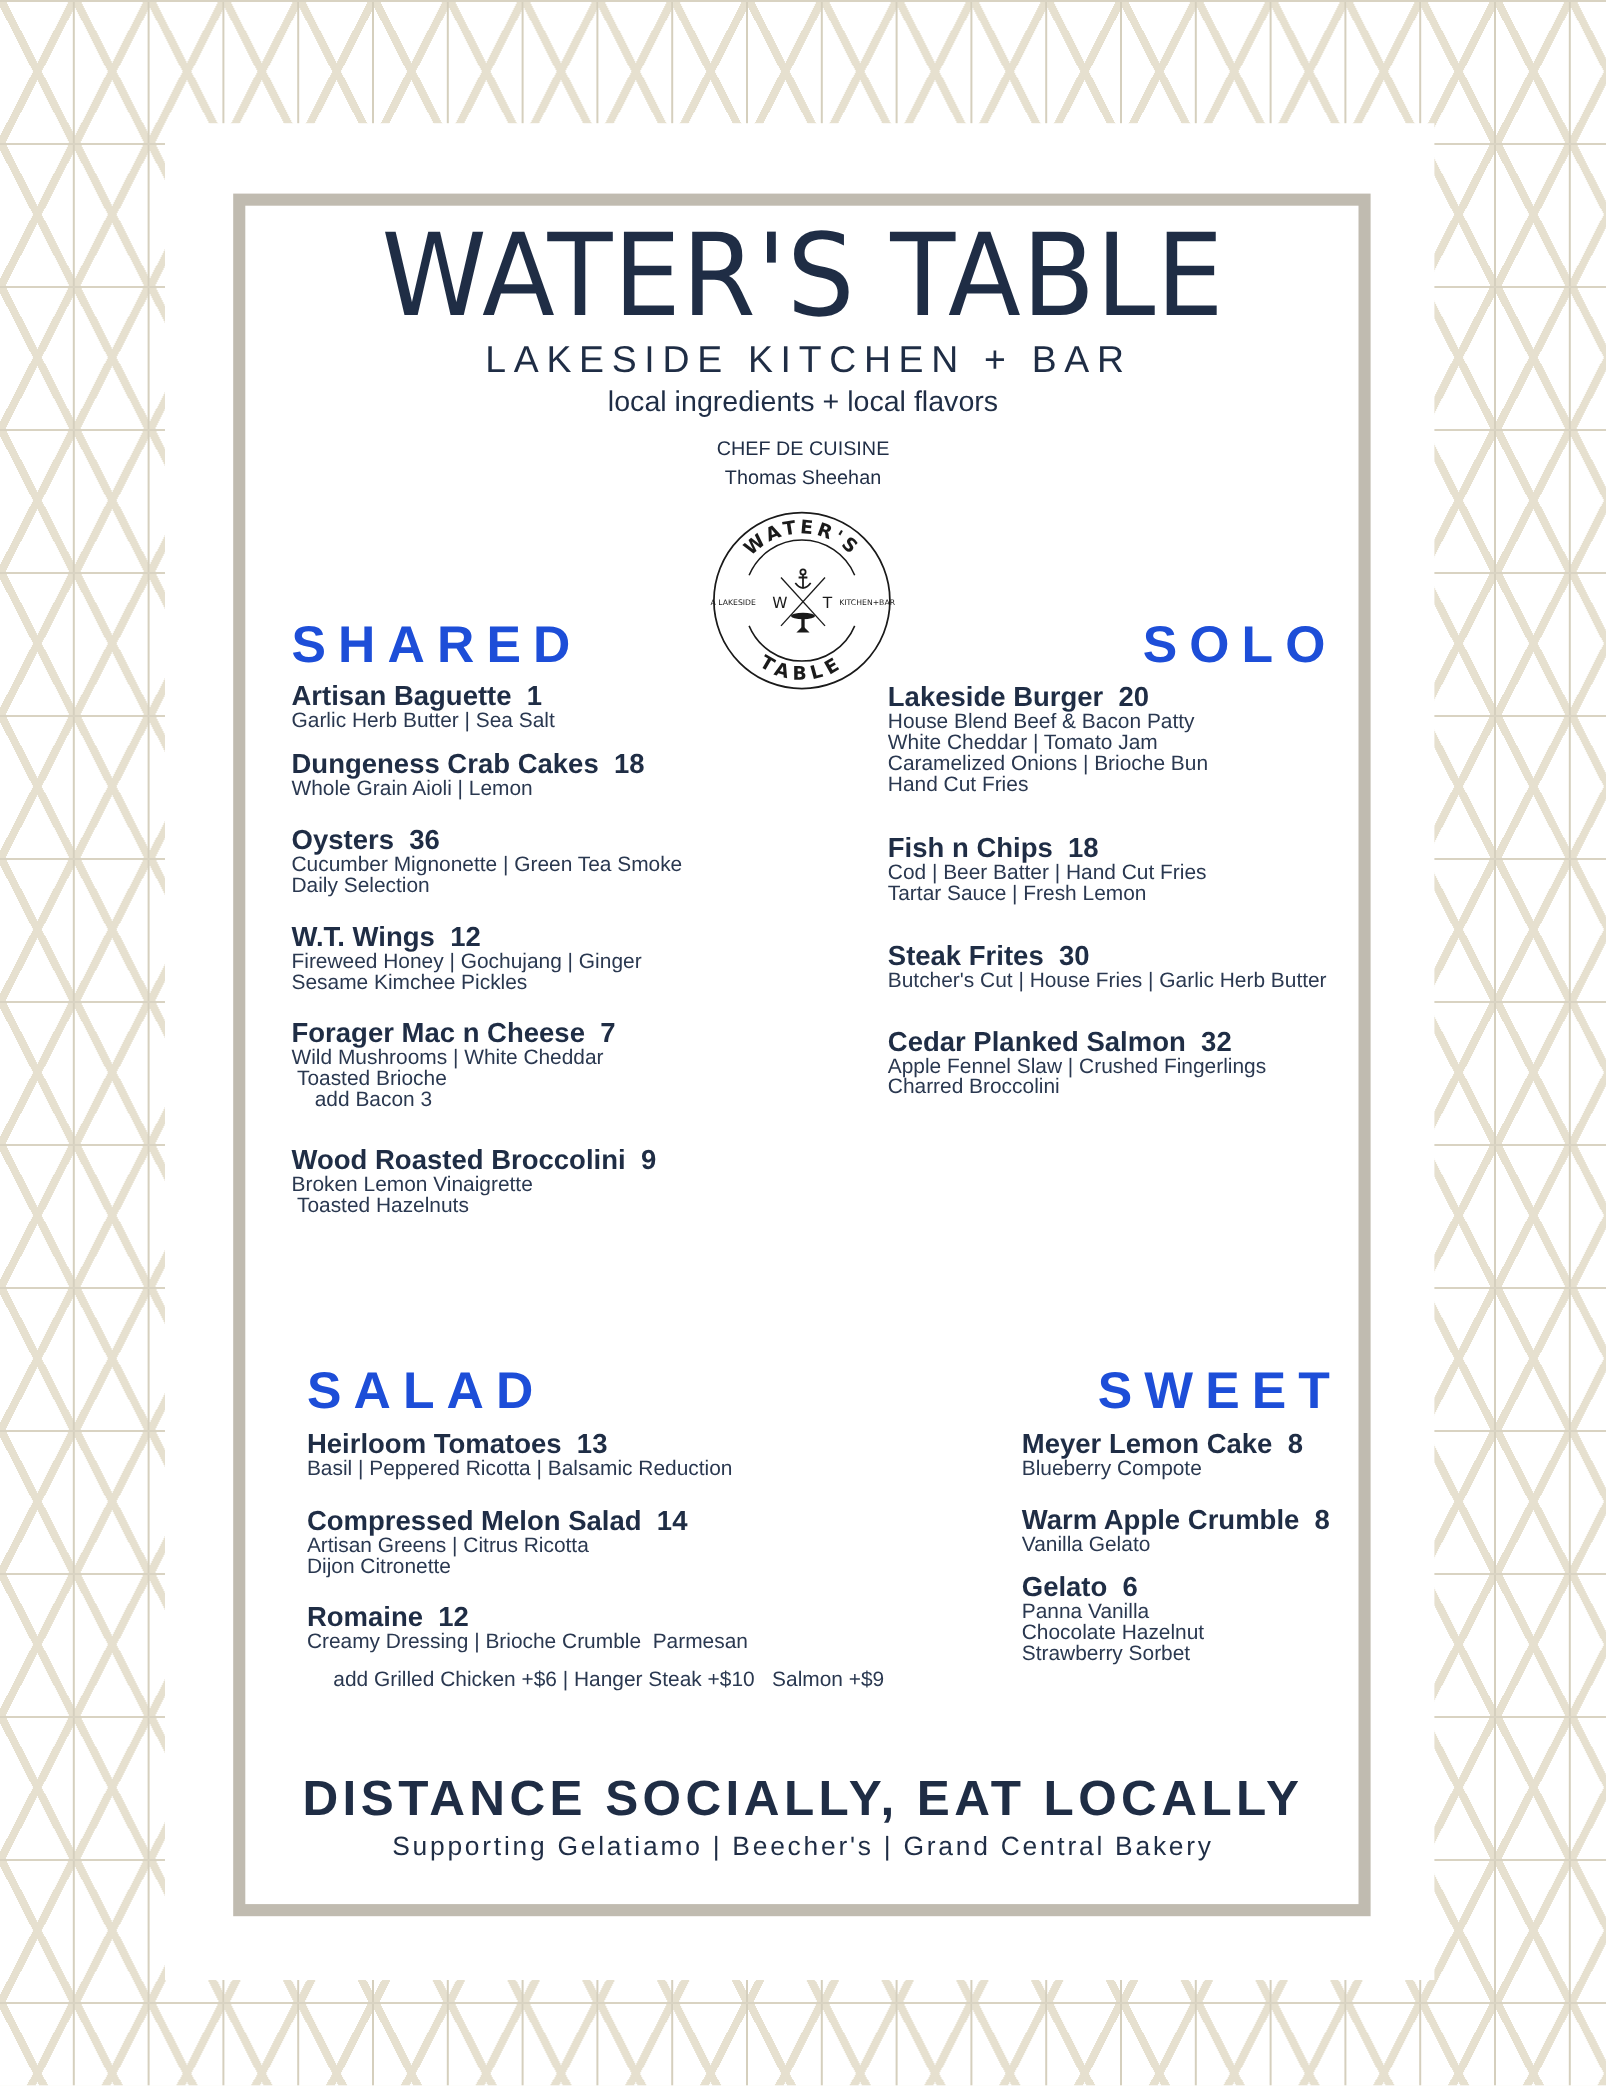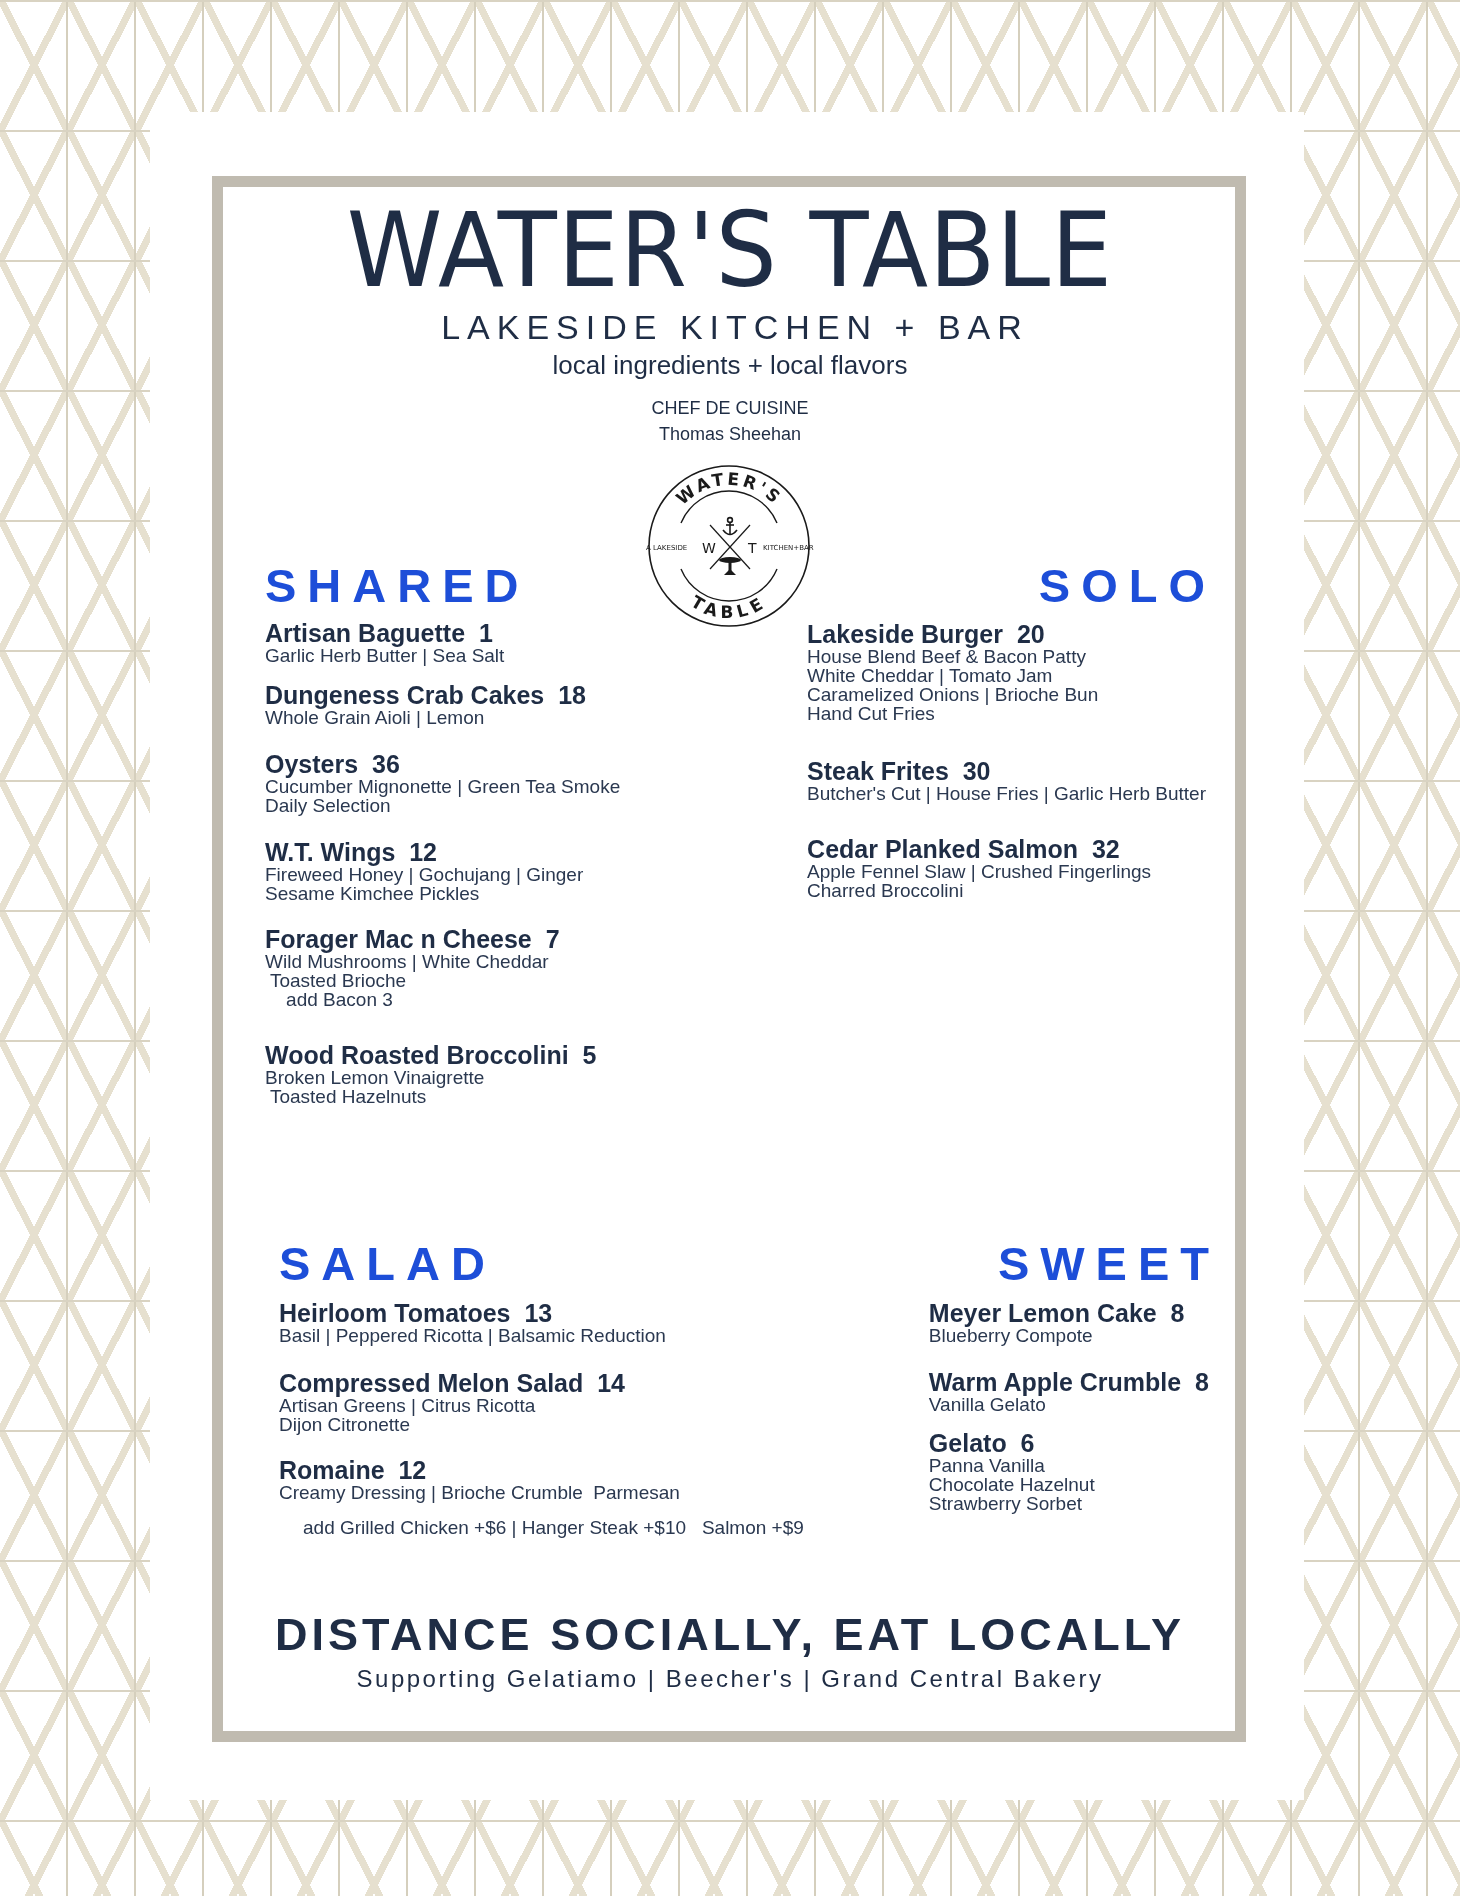--- a/index.html
+++ b/index.html
@@ -145,35 +145,40 @@
     <div class="item-desc">Fireweed Honey | Gochujang | Ginger</div>
     <div class="item-desc">Sesame Kimchee Pickles</div>
   </div>
   <div class="item" style="height:116px">
     <div class="item-name">Forager Mac n Cheese  7</div>
     <div class="item-desc">Wild Mushrooms | White Cheddar</div>
     <div class="item-desc"> Toasted Brioche</div>
     <div class="item-desc">    add Bacon 3</div>
   </div>
   <div class="item">
-    <div class="item-name">Wood Roasted Broccolini  5</div>
+    <div class="item-name">Wood Roasted Broccolini  9</div>
     <div class="item-desc">Broken Lemon Vinaigrette</div>
     <div class="item-desc"> Toasted Hazelnuts</div>
   </div>
 </div>
 
 <div class="section-heading" style="right:255px; top:562px; letter-spacing:11px; margin-right:-11px;">SOLO</div>
 <div class="col right" style="right:254px; top:621px;">
   <div class="item" style="height:137px">
     <div class="item-name">Lakeside Burger  20</div>
     <div class="item-desc">House Blend Beef &amp; Bacon Patty </div>
     <div class="item-desc">White Cheddar | Tomato Jam </div>
     <div class="item-desc">Caramelized Onions | Brioche Bun </div>
     <div class="item-desc">Hand Cut Fries</div>
   </div>
+  <div class="item" style="height:98px">
+    <div class="item-name">Fish n Chips  18</div>
+    <div class="item-desc">Cod | Beer Batter | Hand Cut Fries </div>
+    <div class="item-desc">Tartar Sauce | Fresh Lemon</div>
+  </div>
   <div class="item" style="height:78px">
     <div class="item-name">Steak Frites  30</div>
     <div class="item-desc">Butcher's Cut | House Fries | Garlic Herb Butter</div>
   </div>
   <div class="item" style="height:98px">
     <div class="item-name">Cedar Planked Salmon  32</div>
     <div class="item-desc">Apple Fennel Slaw | Crushed Fingerlings</div>
     <div class="item-desc">Charred Broccolini</div>
   </div>
 </div>

